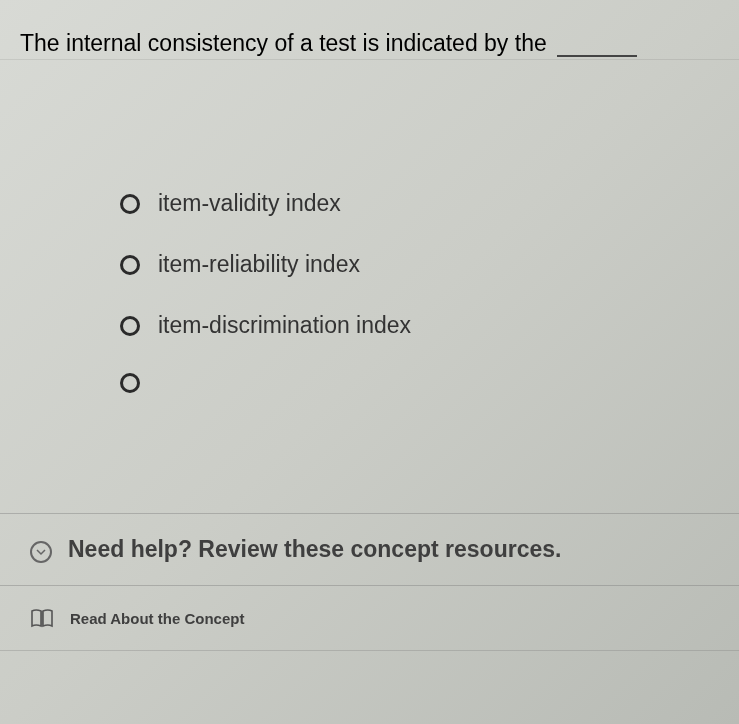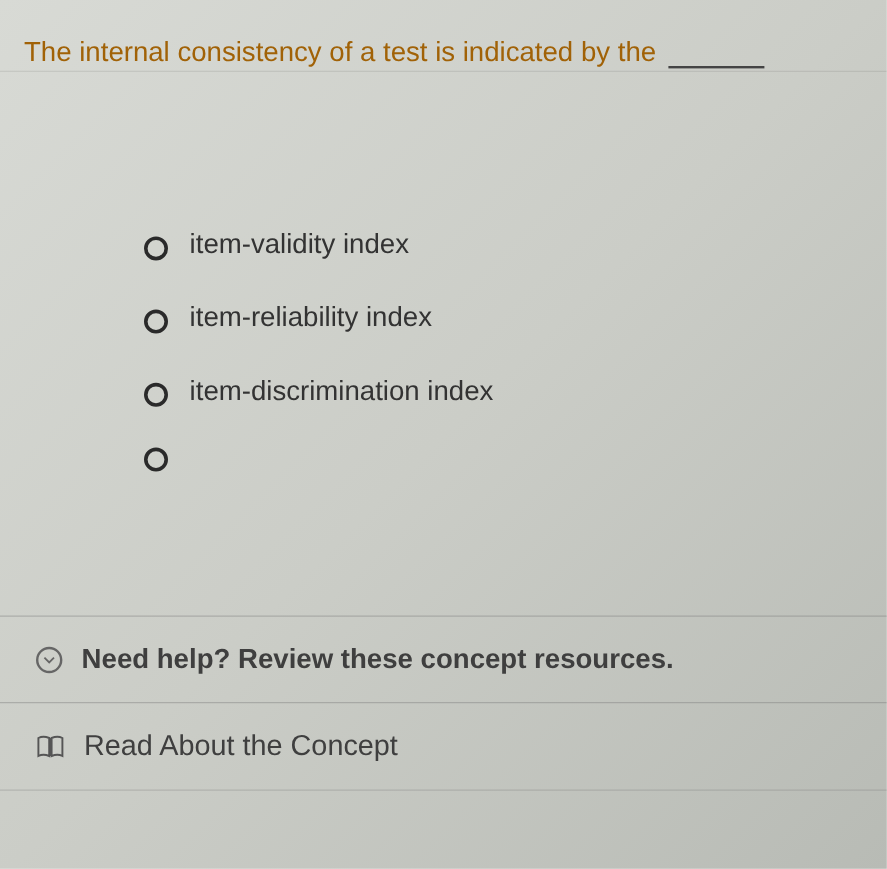--- a/index.html
+++ b/index.html
@@ -11,38 +11,38 @@
       font-family: -apple-system, BlinkMacSystemFont, "Segoe UI", Helvetica, Arial, sans-serif;
       background: linear-gradient(135deg, #d8dad5 0%, #cbcdc7 50%, #b8bbb5 100%);
       width: 739px;
       height: 724px;
       overflow: hidden;
       color: #3a3a3a;
     }
     .question {
       padding: 30px 20px 0 20px;
       font-size: 23px;
-      color: #a16207;
+      color: #000000;
       border-bottom: 1px solid rgba(0,0,0,0.08);
       padding-bottom: 2px;
     }
     .question .blank {
       display: inline-block;
       border-bottom: 2px solid #444;
       width: 80px;
       vertical-align: bottom;
       margin-left: 4px;
     }
     .options {
       margin-top: 130px;
       padding-left: 120px;
     }
     .option {
       display: flex;
-      align-items: flex-end;
+      align-items: center;
       margin-bottom: 34px;
       cursor: pointer;
     }
     .radio {
       width: 20px;
       height: 20px;
       border: 3px solid #2a2a2a;
       border-radius: 50%;
       margin-right: 18px;
       flex-shrink: 0;
@@ -50,21 +50,21 @@
     .option-label {
       font-size: 23px;
       color: #333;
     }
     .help-section {
       margin-top: 120px;
       border-top: 1px solid rgba(120,120,120,0.4);
     }
     .help-header {
       display: flex;
-      align-items: center;
+      align-items: flex-end;
       padding: 22px 30px;
       border-bottom: 1px solid rgba(120,120,120,0.4);
       cursor: pointer;
     }
     .chevron-icon {
       width: 22px;
       height: 22px;
       border: 2px solid #666;
       border-radius: 50%;
       display: flex;
@@ -94,22 +94,23 @@
       height: 20px;
       margin-right: 16px;
       flex-shrink: 0;
       position: relative;
     }
     .book-icon svg {
       width: 24px;
       height: 20px;
     }
     .read-label {
-      font-size: 24px;
+      font-size: 15px;
       color: #3f3f3f;
+      font-weight: bold;
     }
   </style>
 </head>
 <body>
 
 <div class="question">
   <span>The internal consistency of a test is indicated by the</span>
   <span class="blank"></span>
 </div>
 

